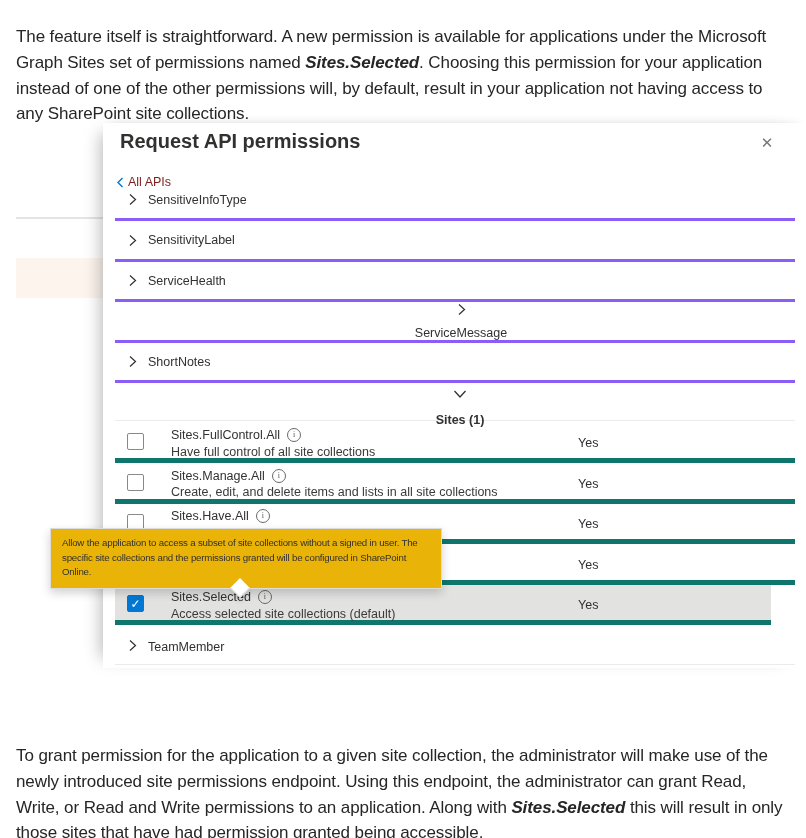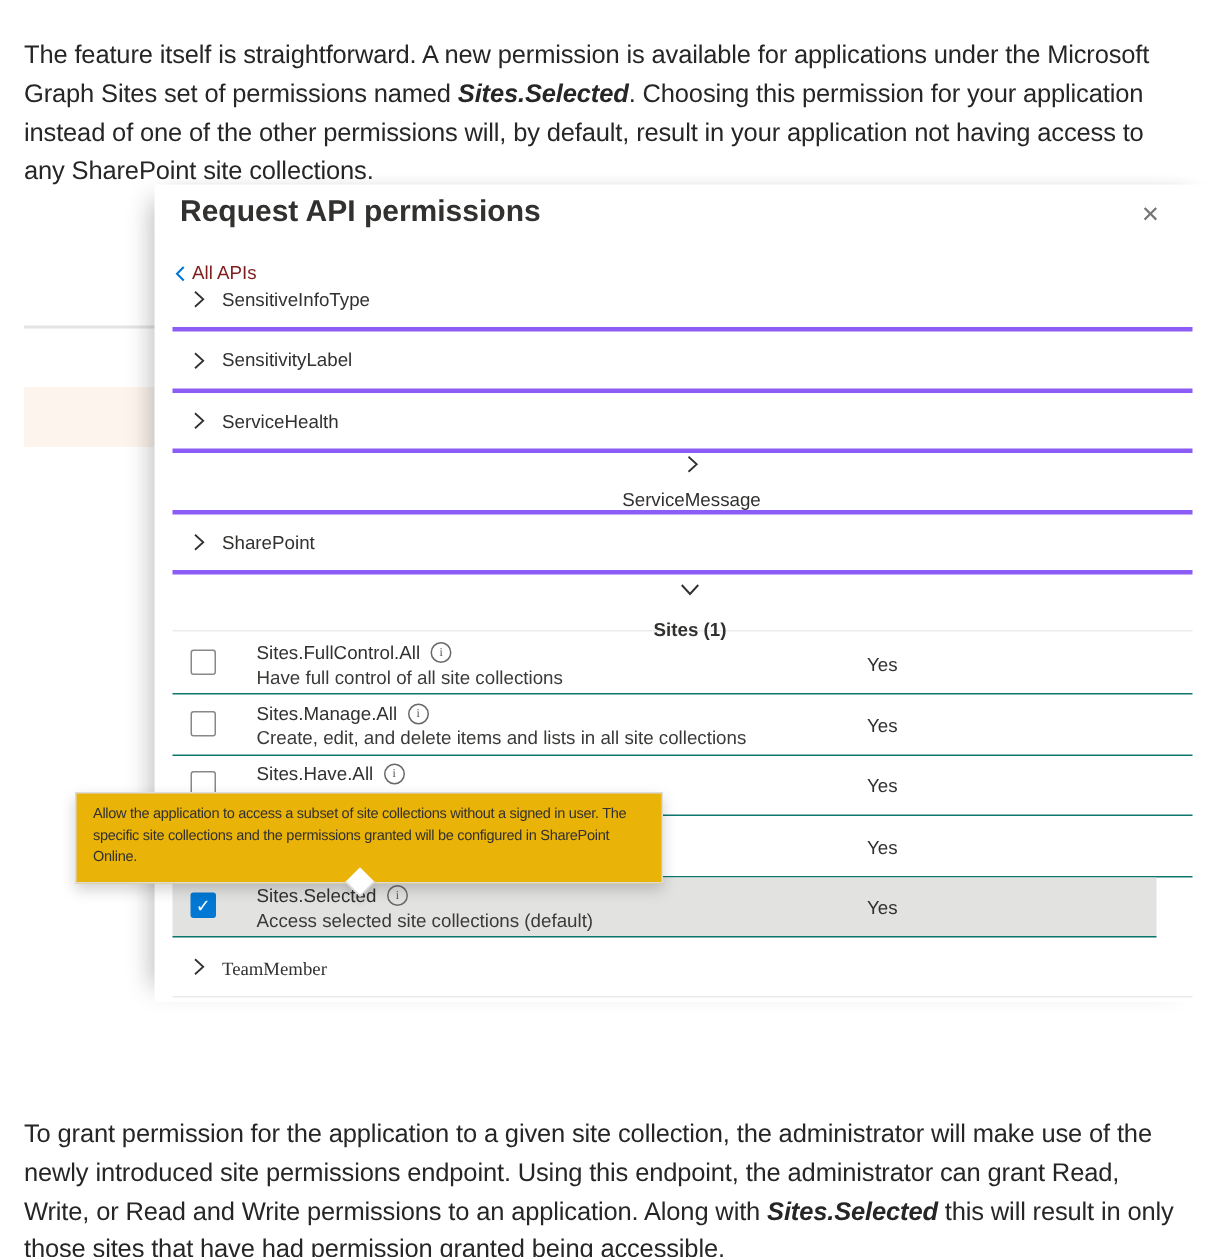--- a/index.html
+++ b/index.html
@@ -33,40 +33,40 @@
            gap:10px;border-bottom:3px solid #8b5cf6;cursor:pointer;padding-left:12px;box-sizing:border-box;}
   .api-row .chev{display:flex;align-items:center;}
   .api-label{font-size:12.5px;color:#323130;}
 
   .group-header{position:absolute;left:12px;top:262px;width:680px;height:36px;display:flex;
                 align-items:center;gap:10px;border-bottom:1px solid #ebebeb;cursor:pointer;
                 padding-left:10px;box-sizing:border-box;flex-direction:column;}
   .group-label{font-size:12.5px;font-weight:600;color:#323130;}
 
   
-  .perm-row{position:absolute;left:12px;width:680px;height:40px;border-bottom:1px solid #0f766e;
+  .perm-row{position:absolute;left:12px;width:680px;height:40px;border-bottom:5px solid #0f766e;
             box-sizing:border-box;}
   .perm-row.selected{background:#e2e2e1;width:656px;}
   .checkbox{position:absolute;left:12px;top:10px;width:17px;height:17px;border:1px solid #8a8886;
             border-radius:2px;background:#fff;box-sizing:border-box;cursor:pointer;}
   .checkbox.checked{background:#0078d4;border-color:#0078d4;display:flex;align-items:center;
             justify-content:center;}
   .checkbox.checked::after{content:"✓";color:#ffffff;font-size:12px;line-height:1;}
   .perm-name-line{position:absolute;left:56px;top:5px;display:flex;align-items:center;gap:7px;}
   .perm-name{font-size:12.5px;color:#323130;}
   .info-icon{width:12px;height:12px;border:1px solid #69686 6;border:1px solid #696969;border-radius:50%;
              display:inline-flex;align-items:center;justify-content:center;color:#555;cursor:pointer;}
   .info-icon::after{content:"i";font-size:8px;line-height:1;font-family:"Liberation Serif",serif;}
   .perm-desc{position:absolute;left:56px;top:21.5px;font-size:12.5px;color:#3b3a39;}
   .consent{position:absolute;left:463px;top:0;height:40px;display:flex;align-items:center;
            font-size:12.5px;color:#323130;}
 
   .team-row{position:absolute;left:12px;top:506px;width:680px;height:36px;display:flex;
             align-items:center;gap:10px;border-bottom:1px solid #ebebeb;cursor:pointer;
-            padding-left:12px;box-sizing:border-box;font-family:Liberation Serif, serif;}
+            padding-left:12px;box-sizing:border-box;}
 
   
   .tooltip{position:absolute;left:50px;top:528px;width:392px;box-sizing:border-box;background:#eab308;
            border:1px solid #dcdcdc;box-shadow:0 4px 9px rgba(0,0,0,0.18);z-index:40;
            padding:7px 11px 8px 11px;}
   .tooltip-line{font-size:9.7px;letter-spacing:-0.2px;line-height:14.5px;color:#323130;white-space:nowrap;
                 overflow:hidden;}
   .tooltip-arrow{position:absolute;left:182px;bottom:-7px;width:13px;height:13px;background:#ffffff;
                  transform:rotate(45deg);border-right:1px solid #dcdcdc;border-bottom:1px solid #dcdcdc;
                  box-shadow:3px 3px 5px rgba(0,0,0,0.10);}
@@ -124,21 +124,21 @@
         </svg>
       </span>
     <span class="api-label">ServiceMessage</span>
   </div>
   <div class="api-row" style="top:220px;">
     <span class="chev">
         <svg width="11" height="13" viewBox="0 0 11 13">
           <path d="M3 1.5 L8.5 6.5 L3 11.5" fill="none" stroke="#323130" stroke-width="1.2"></path>
         </svg>
       </span>
-    <span class="api-label">SharePoint</span>
+    <span class="api-label">ShortNotes</span>
   </div>
 
   <div class="group-header">
     <span class="chev"><svg width="14" height="10" viewBox="0 0 14 10">
           <path d="M1.5 2 L7 8 L12.5 2" fill="none" stroke="#323130" stroke-width="1.3"></path>
         </svg></span>
     <span class="group-label">Sites (1)</span>
   </div>
 
   <div class="perm-row" style="top:300px;">

